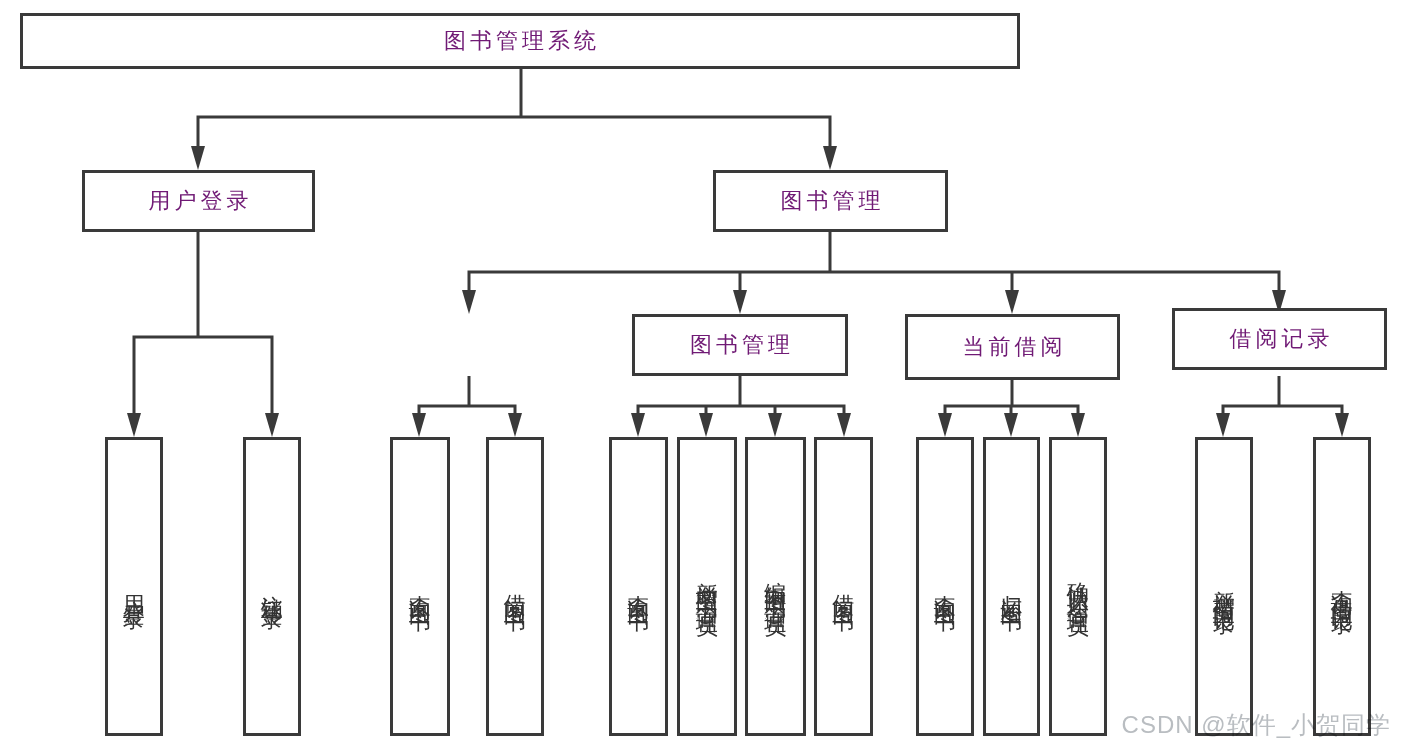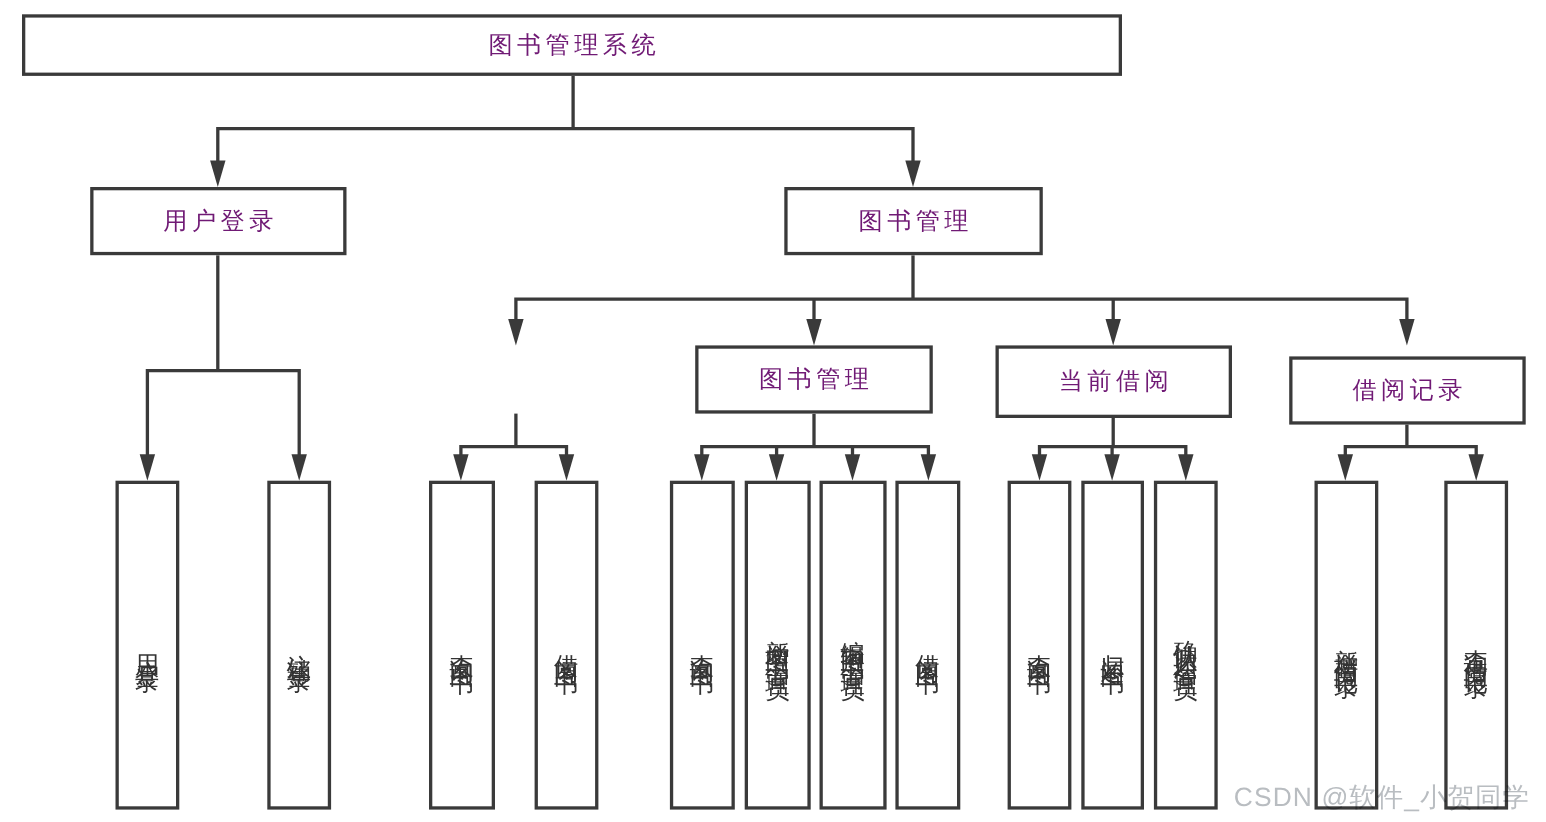--- a/index.html
+++ b/index.html
@@ -143,21 +143,21 @@
   <div class="hbox" style="left:713px; top:170px; width:235px; height:62px;">
     <span>图书管理</span>
   </div>
 
   <div class="hbox" style="left:632px; top:314px; width:216px; height:62px;">
     <span>图书管理</span>
   </div>
   <div class="hbox" style="left:905px; top:314px; width:215px; height:66px;">
     <span>当前借阅</span>
   </div>
-  <div class="hbox" style="left:1172px; top:324px; width:215px; height:62px;">
+  <div class="hbox" style="left:1172px; top:308px; width:215px; height:62px;">
     <span>借阅记录</span>
   </div>
 
   <div class="vbox" style="left:105px; width:58px;">
     <span>用户登录</span>
   </div>
   <div class="vbox" style="left:243px; width:58px;">
     <span>注销登录</span>
   </div>
 

